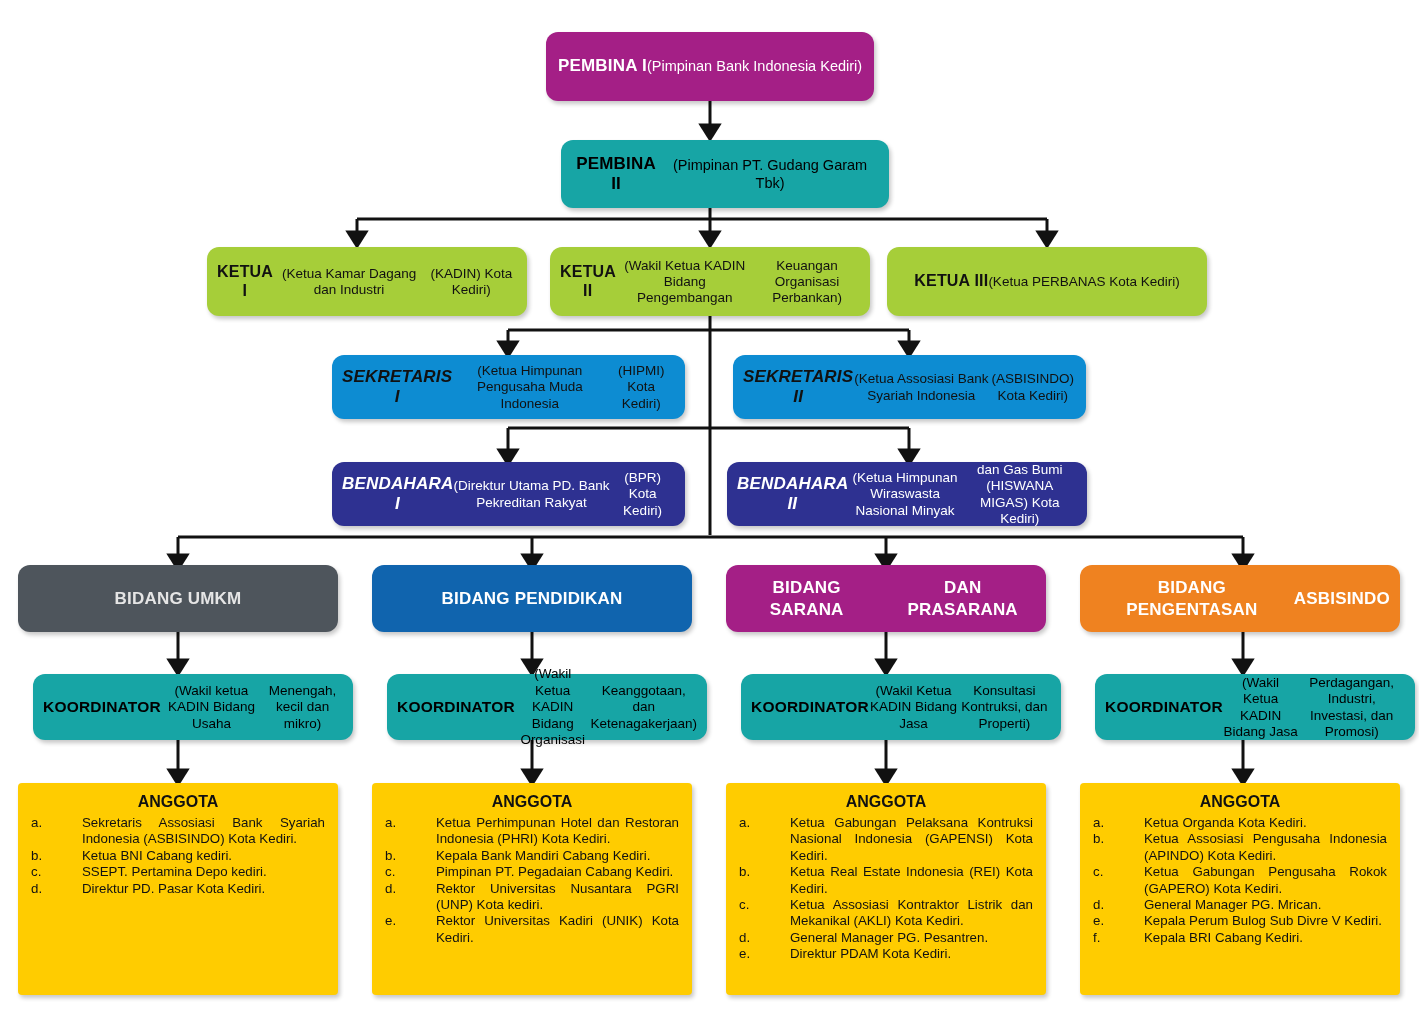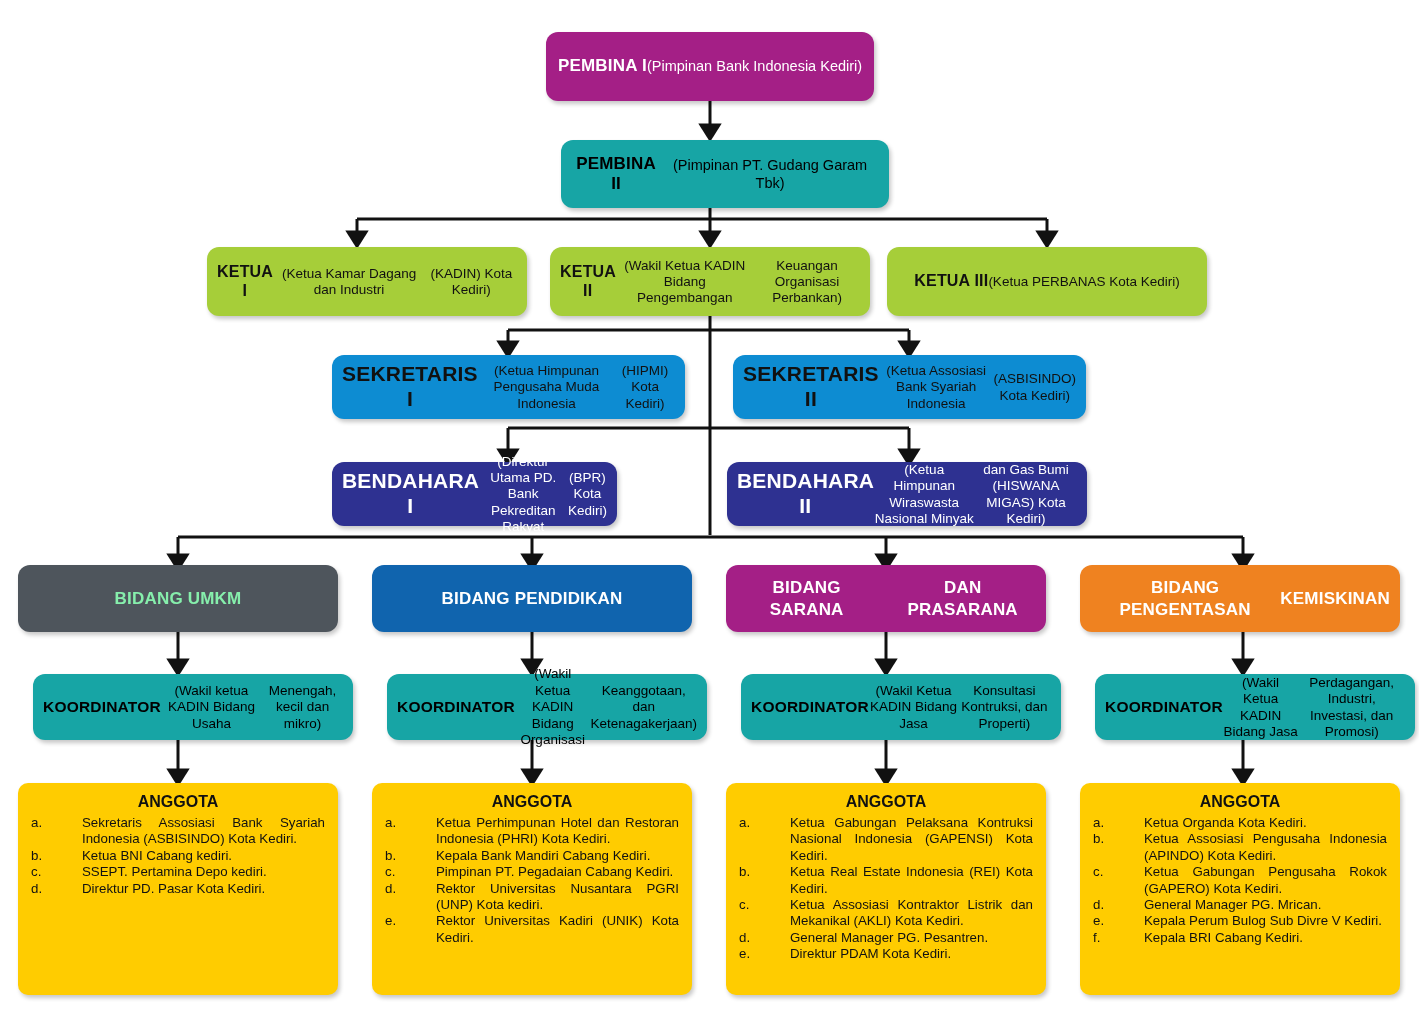--- a/index.html
+++ b/index.html
@@ -37,41 +37,41 @@
     line-height:1.2;
     margin-top:1px;
   }
 
   
   .c-magenta{background:#A41F86;color:#ffffff;}
   .c-teal   {background:#17A5A5;color:#000000;margin-left:15px;}
   .c-green  {background:#A6CE39;color:#111111;}
   .c-blue   {background:#0D8CD2;color:#111111;}
   .c-navy   {background:#2E3191;color:#ffffff;}
-  .c-gray   {background:#4E555C;color:#86efac;}
+  .c-gray   {background:#4E555C;color:#e5e5e5;}
   .c-blue2  {background:#1064AE;color:#ffffff;}
   .c-magenta2{background:#A41F86;color:#ffffff;}
   .c-orange {background:#EF8220;color:#ffffff;}
 
   
   .lvl1 .ttl{font-size:17px;}
   .lvl1 .sub{font-size:14.5px;}
   .lvl2 .ttl{font-size:16px;}
   .lvl2 .sub{font-size:13.5px;}
-  .lvl3 .ttl{font-size:21px;}
+  .lvl3 .ttl{font-size:17px;font-style:italic;}
   .lvl3 .sub{font-size:13.5px;}
   .bidang .ttl{font-size:17px;line-height:1.25;}
   .koord .ttl{font-size:15.5px;}
   .koord .sub{font-size:13.5px;line-height:1.22;}
 
   
   .anggota{
     position:absolute;
     box-sizing:border-box;
-    border-radius:10px;
+    border-radius:4px;
     background:#FFCC00;
     color:#111111;
     z-index:2;
     padding:10px 13px 10px 13px;
     box-shadow:2px 3px 4px rgba(0,0,0,.22);
   }
   .anggota .ahdr{
     text-align:center;
     font-weight:bold;
     font-size:16px;
@@ -178,21 +178,21 @@
     <div class="sub">(Ketua Himpunan Pengusaha Muda Indonesia</div>
     <div class="sub">(HIPMI) Kota Kediri)</div>
   </div>
 
   <div class="node c-blue lvl3" style="left:733px;top:355px;width:353px;height:64px;text-align:center;">
     <div class="ttl">SEKRETARIS II</div>
     <div class="sub">(Ketua Assosiasi Bank Syariah Indonesia</div>
     <div class="sub">(ASBISINDO) Kota Kediri)</div>
   </div>
 
-  <div class="node c-navy lvl3" style="left:332px;top:462px;width:285px;height:64px;">
+  <div class="node c-navy lvl3" style="left:332px;top:462px;width:353px;height:64px;">
     <div class="ttl">BENDAHARA I</div>
     <div class="sub">(Direktur Utama PD. Bank Pekreditan Rakyat</div>
     <div class="sub">(BPR) Kota Kediri)</div>
   </div>
 
   <div class="node c-navy lvl3" style="left:727px;top:462px;width:360px;height:64px;">
     <div class="ttl">BENDAHARA II</div>
     <div class="sub">(Ketua Himpunan Wiraswasta Nasional Minyak</div>
     <div class="sub">dan Gas Bumi (HISWANA MIGAS) Kota Kediri)</div>
   </div>
@@ -207,21 +207,21 @@
     <div class="ttl"></div>
   </div>
 
   <div class="node c-magenta2 bidang" style="left:726px;top:565px;width:320px;height:67px;gap:12px;">
     <div class="ttl">BIDANG SARANA</div>
     <div class="ttl">DAN PRASARANA</div>
   </div>
 
   <div class="node c-orange bidang" style="left:1080px;top:565px;width:320px;height:67px;">
     <div class="ttl">BIDANG PENGENTASAN</div>
-    <div class="ttl">KEMISKINAN</div>
+    <div class="ttl">ASBISINDO</div>
   </div>
 
   <div class="node c-teal koord" style="left:18px;top:674px;width:320px;height:66px;">
     <div class="ttl">KOORDINATOR</div>
     <div class="sub">(Wakil ketua KADIN Bidang Usaha</div>
     <div class="sub">Menengah, kecil dan mikro)</div>
   </div>
 
   <div class="node c-teal koord" style="left:372px;top:674px;width:320px;height:66px;">
     <div class="ttl">KOORDINATOR</div>

